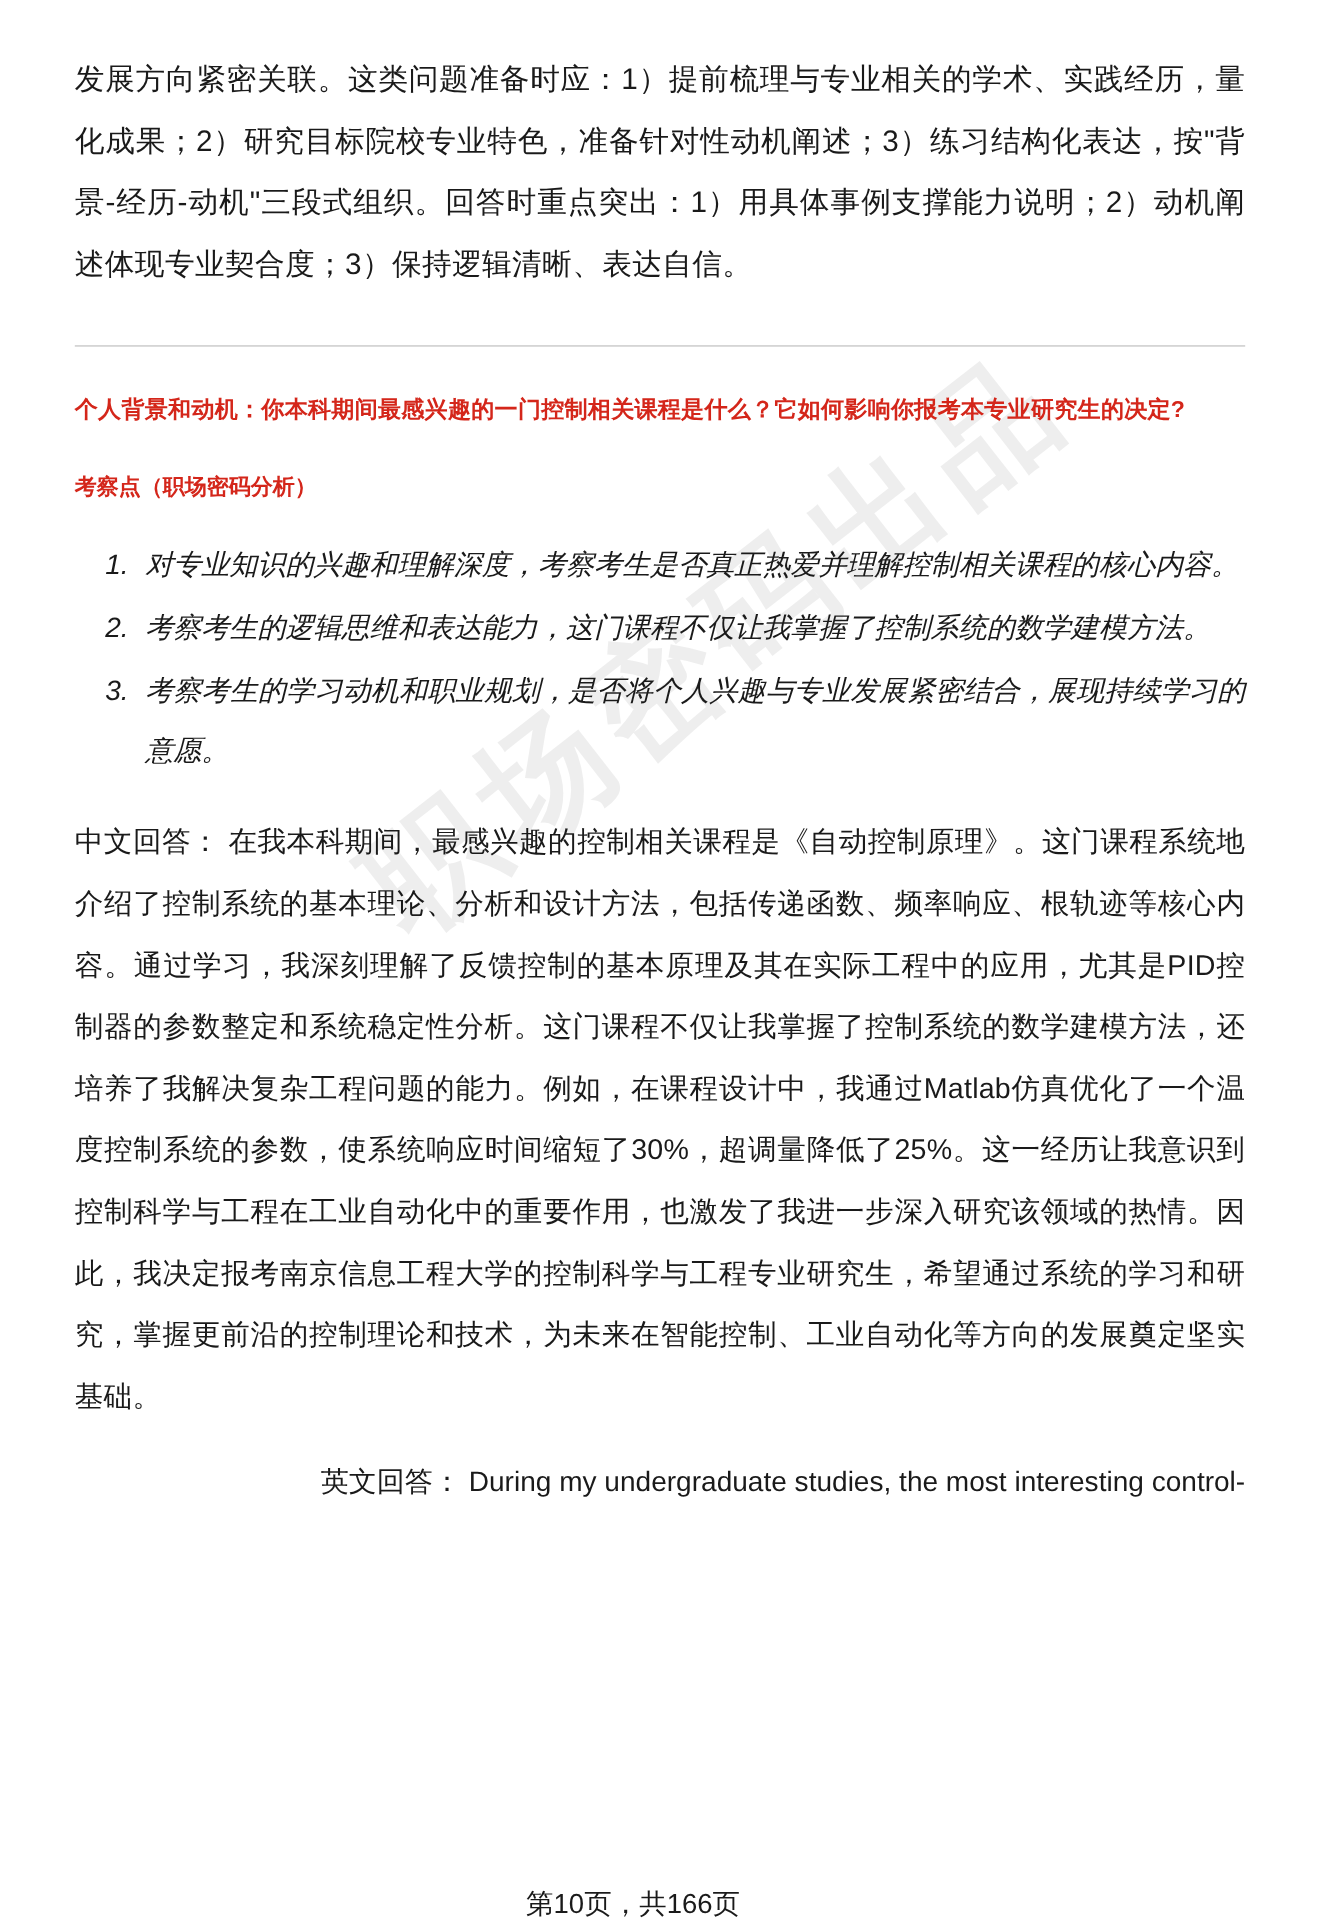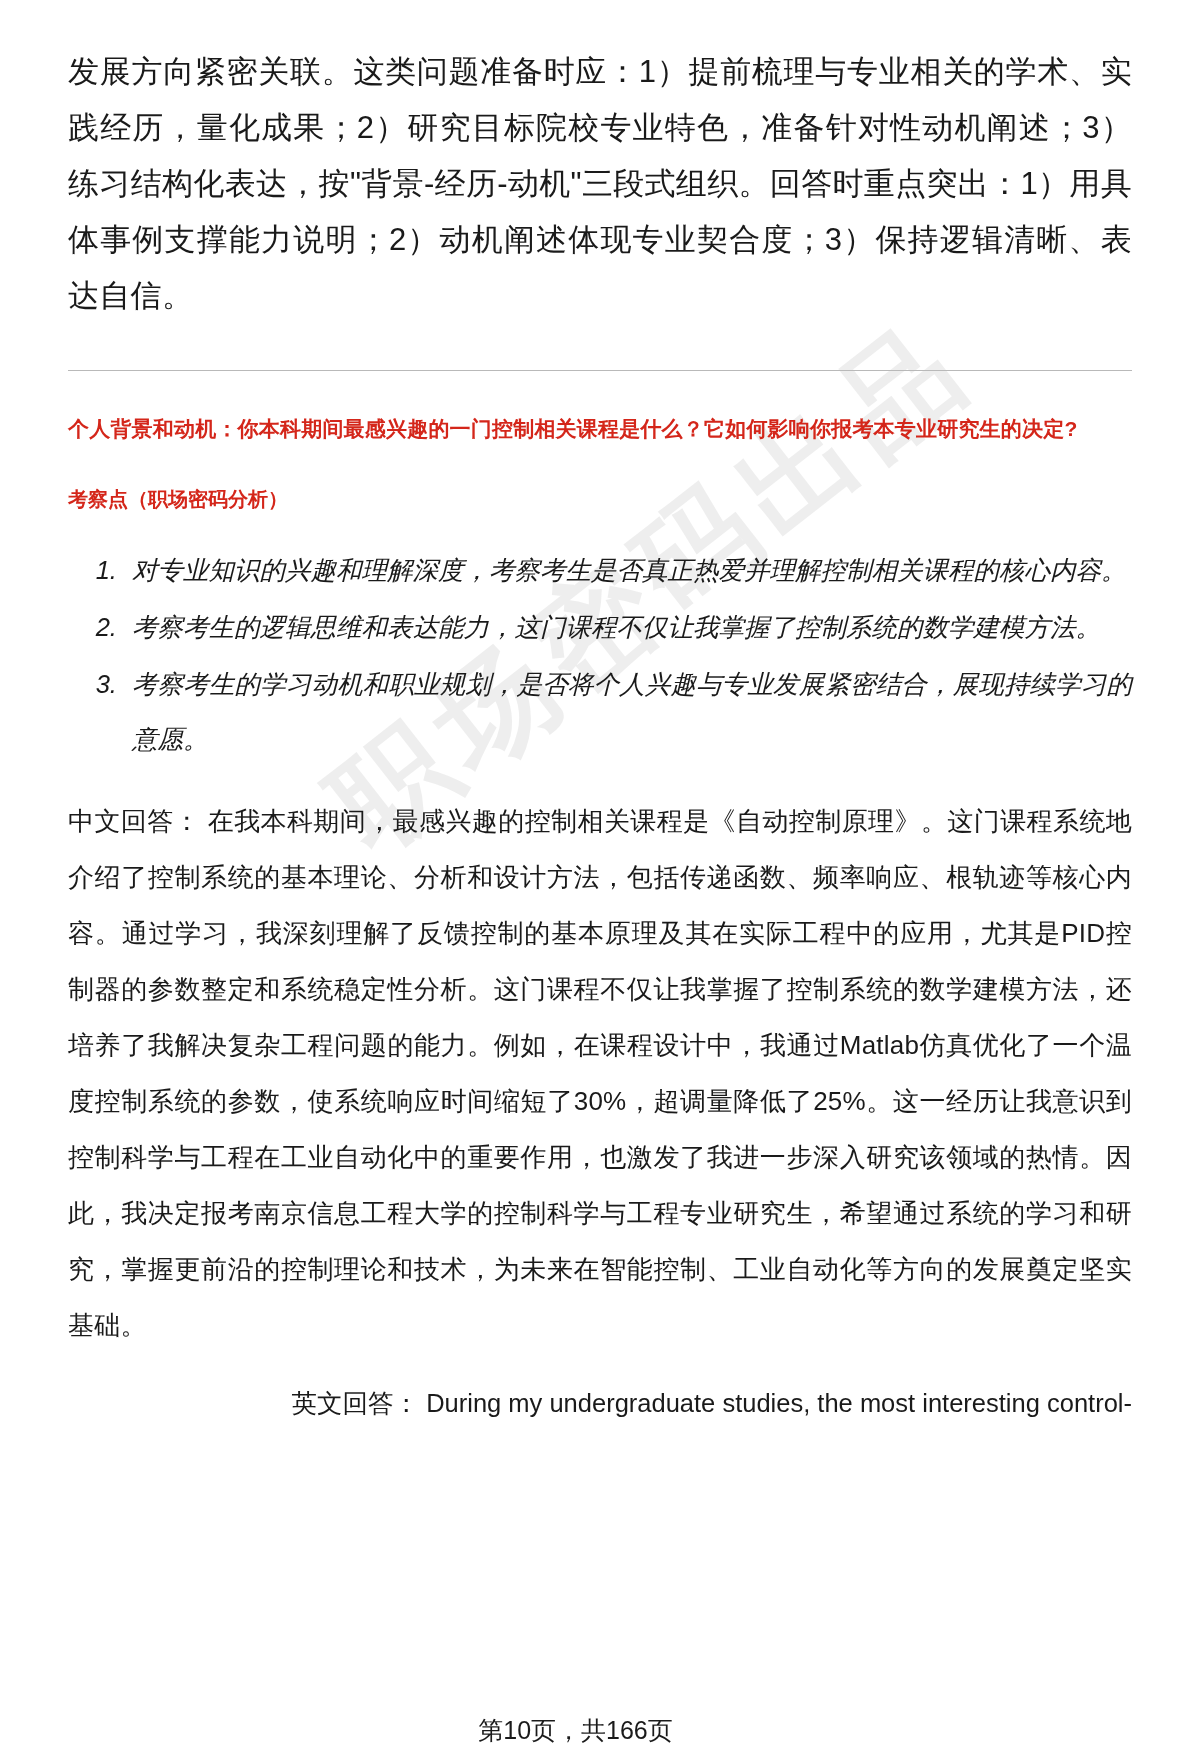--- a/index.html
+++ b/index.html
@@ -43,21 +43,21 @@
     white-space: nowrap;
     transform: rotate(-38deg);
     transform-origin: left top;
     font-family: "Liberation Sans", "DejaVu Sans", sans-serif;
   }
   .content {
     position: relative;
     z-index: 10;
   }
   p.body-text {
-    font-size: 31px;
+    font-size: 27px;
     line-height: 56px;
     margin: 0 0 6px 0;
     text-align: justify;
     letter-spacing: 0.3px;
   }
   .divider {
     border: none;
     border-top: 1px solid #b9b9b9;
     margin: 46px 0 40px 0;
   }

